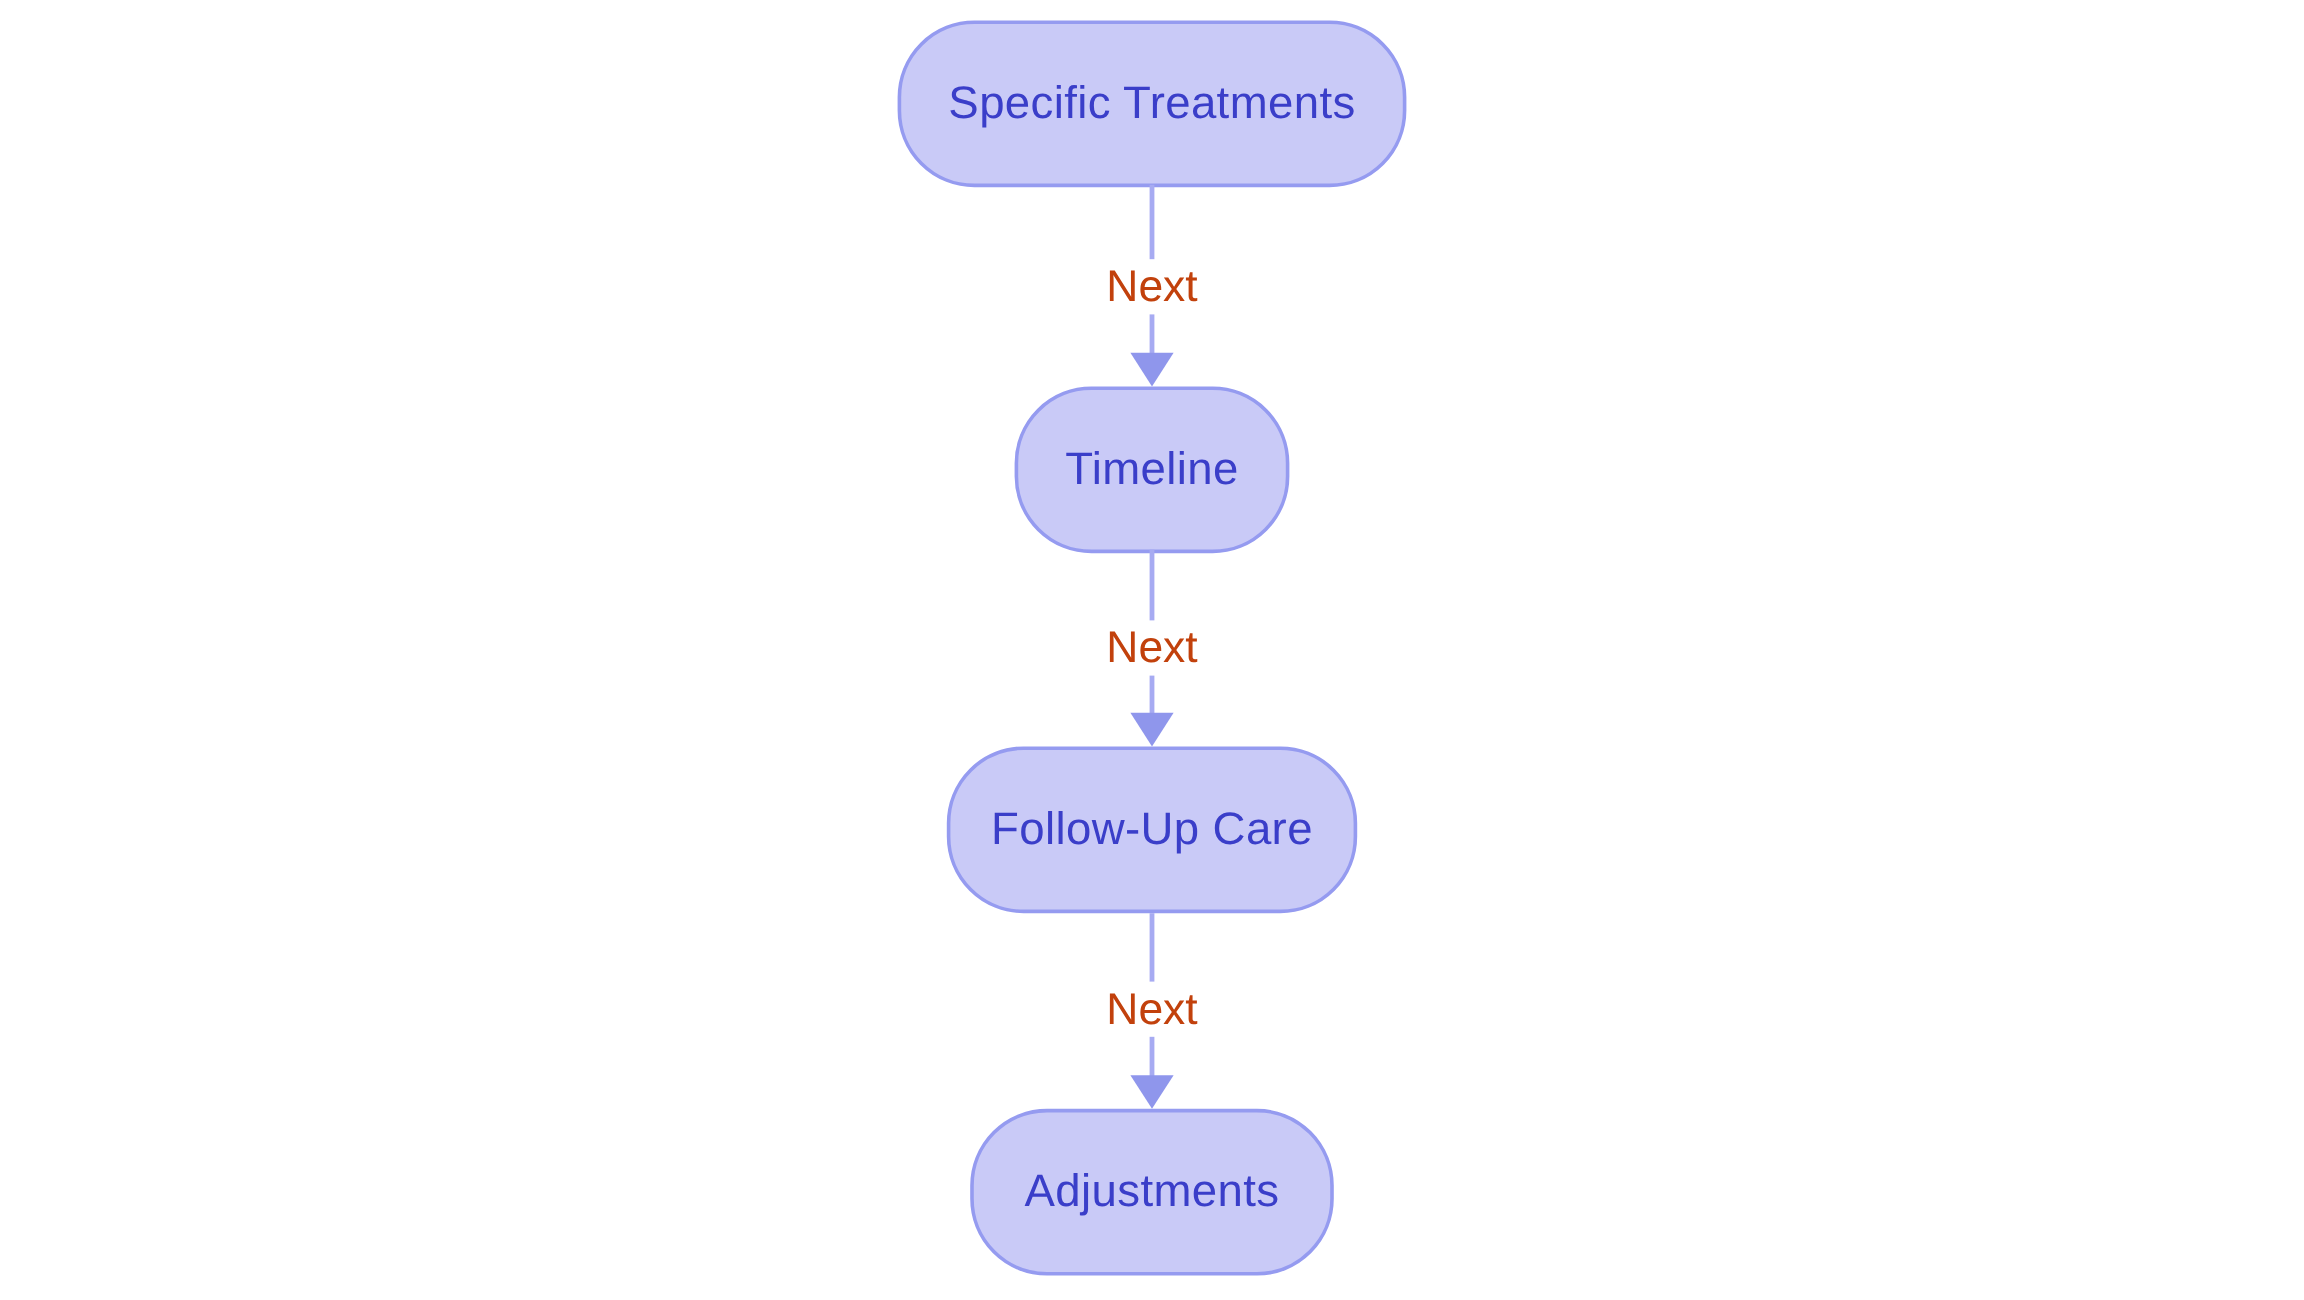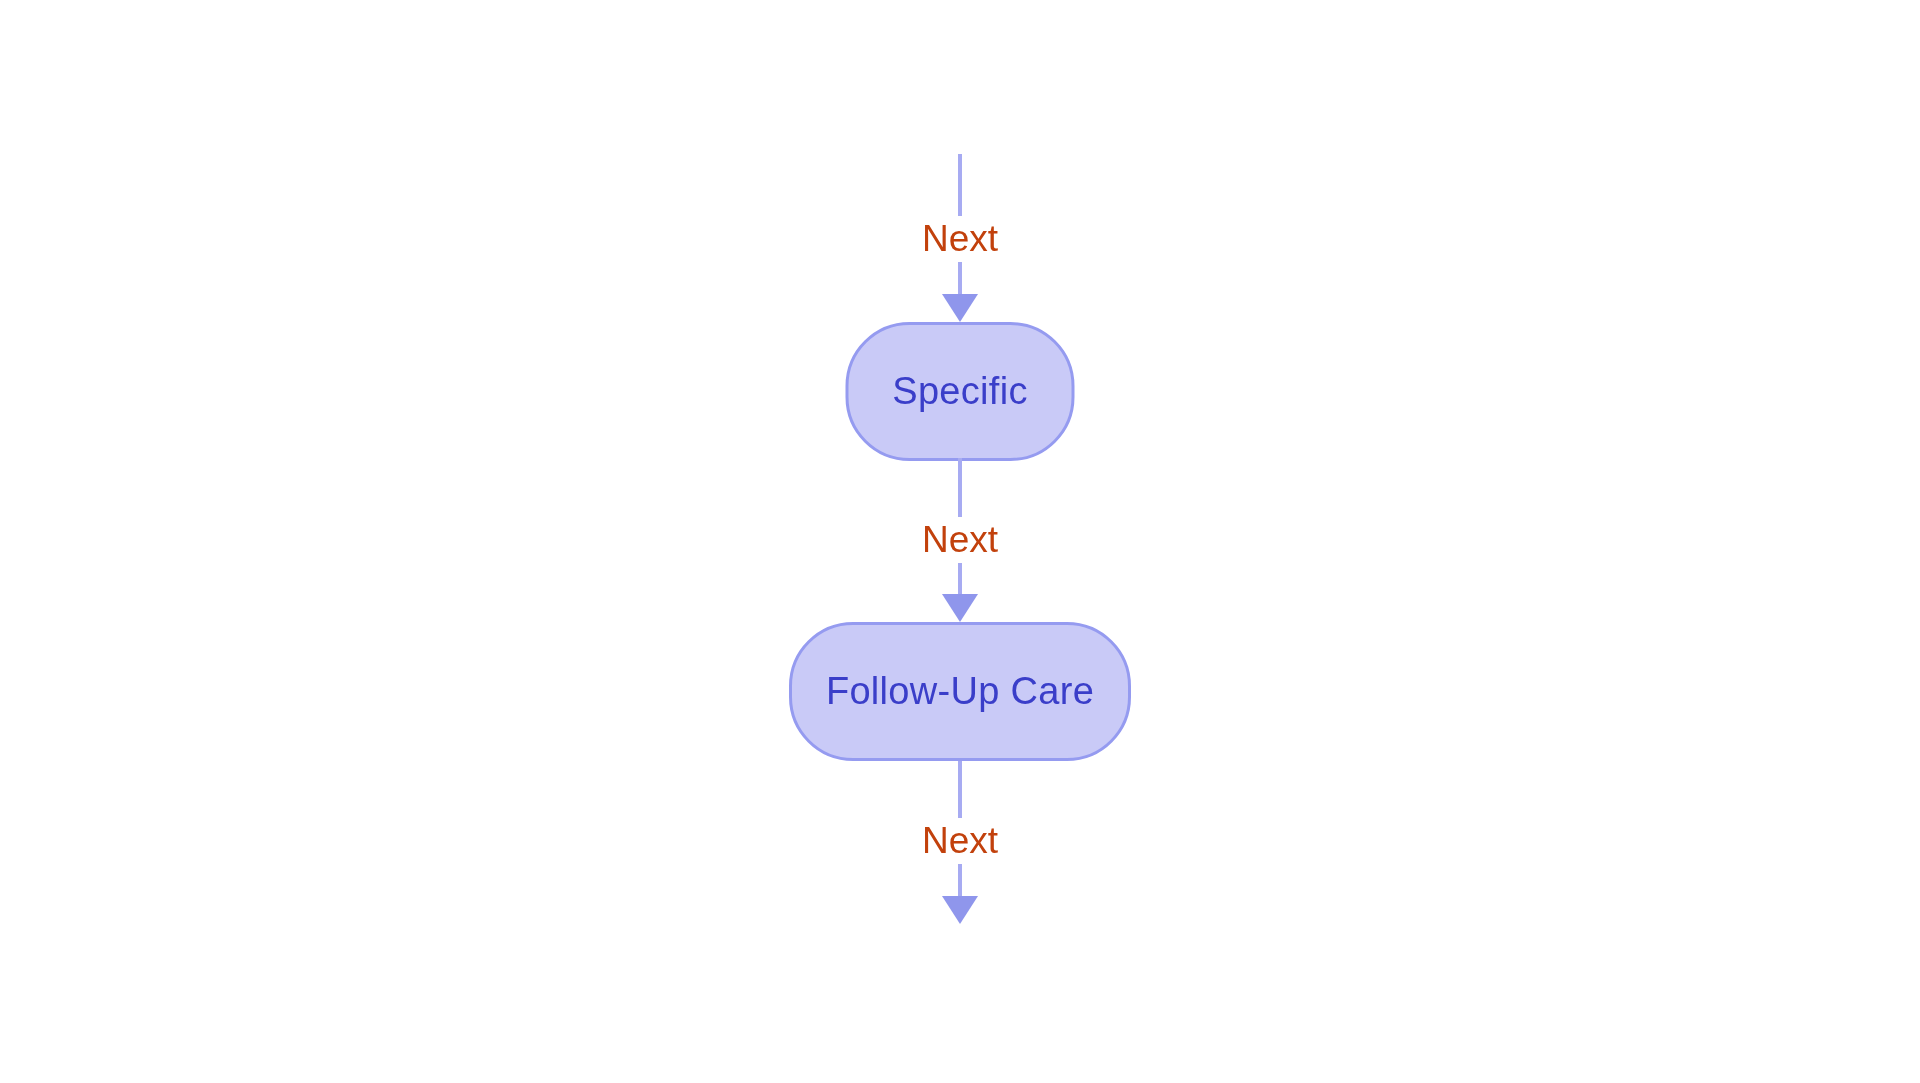--- a/index.html
+++ b/index.html
@@ -79,41 +79,47 @@
 
   .edge-3 .edge-line { top: 761px; height: 137px; }
   .edge-3 .edge-arrow { top: 896px; }
   .edge-3 .edge-label { top: 841px; }
 </style>
 </head>
 <body>
 
 <div class="canvas">
 
+  <div class="node node-1">
+    <span>Specific Treatments</span>
+  </div>
 
   <div class="edge edge-1">
     <div class="edge-line"></div>
     <div class="edge-arrow"></div>
     <div class="edge-label">Next</div>
   </div>
 
   <div class="node node-2">
-    <span>Specific</span>
+    <span>Timeline</span>
   </div>
 
   <div class="edge edge-2">
     <div class="edge-line"></div>
     <div class="edge-arrow"></div>
     <div class="edge-label">Next</div>
   </div>
 
   <div class="node node-3">
     <span>Follow-Up Care</span>
   </div>
 
   <div class="edge edge-3">
     <div class="edge-line"></div>
     <div class="edge-arrow"></div>
     <div class="edge-label">Next</div>
   </div>
 
+  <div class="node node-4">
+    <span>Adjustments</span>
+  </div>
 
 </div>
 
 </body></html>

